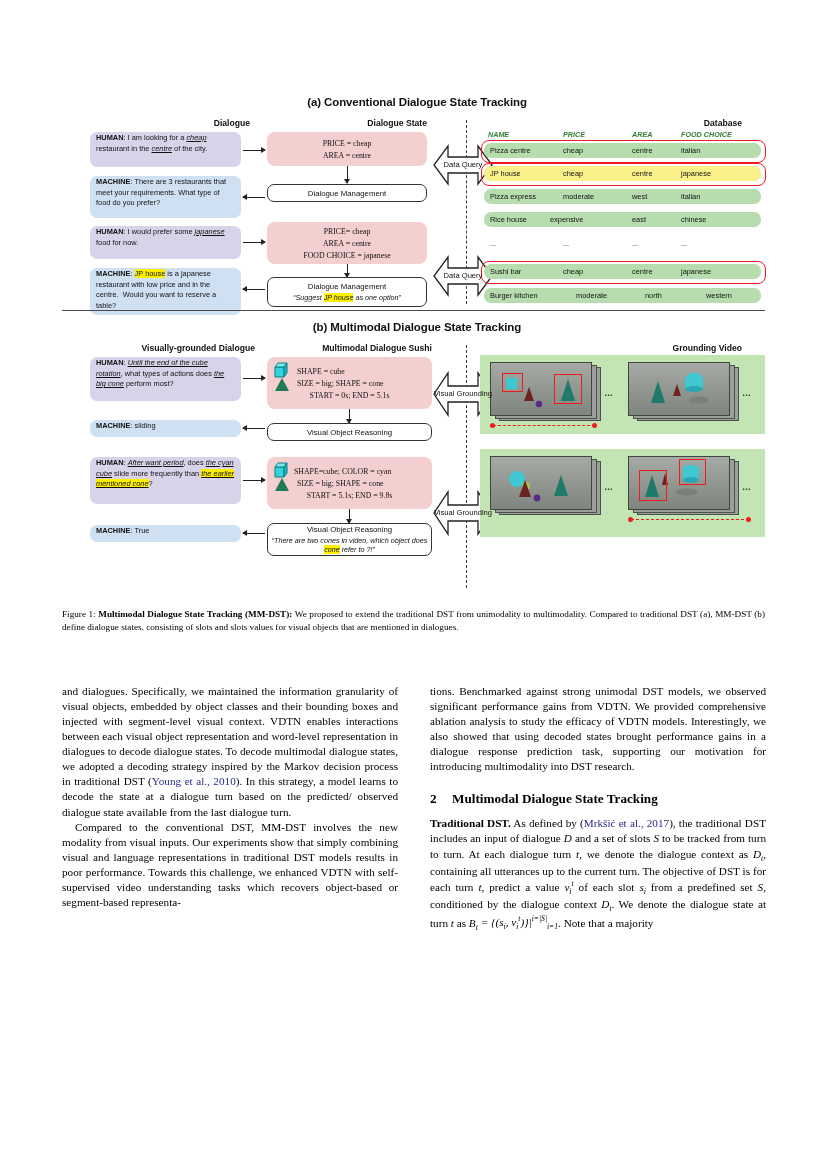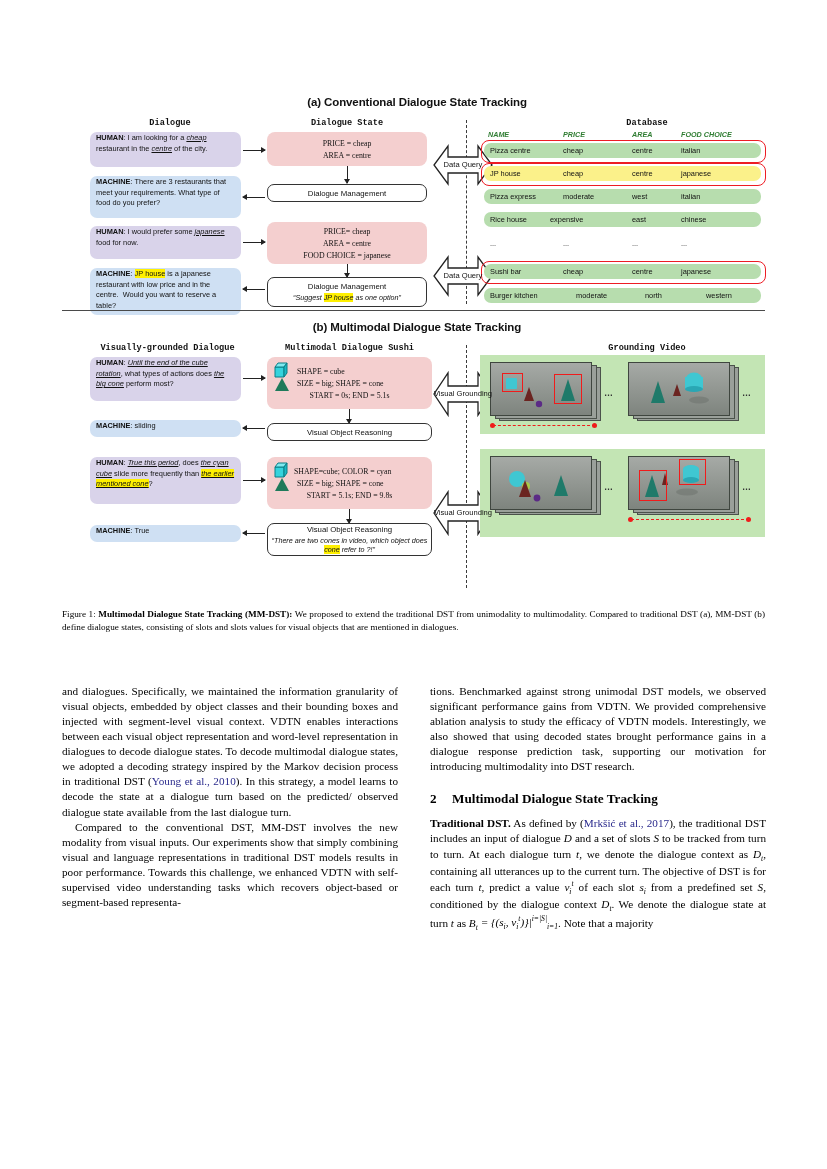--- a/index.html
+++ b/index.html
@@ -10,22 +10,22 @@
   }
   .page{position:absolute;left:0;top:0;width:827px;height:1169px;}
 
   
   .figure{position:absolute;left:62px;top:96px;width:703px;height:495px;}
   .panel-title{
     font-family:"Liberation Sans",sans-serif;font-weight:bold;
     font-size:11.5px;text-align:center;color:#111;letter-spacing:-0.1px;
   }
   .col-head{
-    font-family:Liberation Mono, monospace;font-weight:bold;
-    font-size:8.6px;text-align:center;color:#111;
+    font-family:Liberation Sans, sans-serif;font-weight:bold;
+    font-size:8.6px;text-align:right;color:#111;
   }
 
   .panelA{position:absolute;left:0;top:0;width:703px;height:209px;}
   .panelB{position:absolute;left:0;top:225px;width:703px;height:270px;}
   .hrule{position:absolute;left:0;top:214px;width:703px;height:0;
          border-top:1.6px solid #4a4a4a;}
 
   .vdash{position:absolute;border-left:1.7px dashed #3b3b3b;}
 
   
@@ -256,21 +256,21 @@
 
       <div class="vdash" style="left:404px;top:24px;height:243px;"></div>
 
       <div class="bubble b-human" style="left:28px;top:36px;width:151px;height:44px;">
         <span class="spk">HUMAN</span>: <span class="u">Until the end of the cube rotation</span>, what types of actions does <span class="u">the big cone</span> perform most?
       </div>
       <div class="bubble b-machine" style="left:28px;top:99px;width:151px;height:17px;">
         <span class="spk">MACHINE</span>: sliding
       </div>
       <div class="bubble b-human" style="left:28px;top:136px;width:151px;height:47px;">
-        <span class="spk">HUMAN</span>: <span class="u">True this period</span>, does <span class="u">the cyan cube</span> slide more frequently than <span class="hl-u">the earlier mentioned cone</span>?
+        <span class="spk">HUMAN</span>: <span class="u">After want period</span>, does <span class="u">the cyan cube</span> slide more frequently than <span class="hl-u">the earlier mentioned cone</span>?
       </div>
       <div class="bubble b-machine" style="left:28px;top:204px;width:151px;height:17px;">
         <span class="spk">MACHINE</span>: True
       </div>
 
       <div class="arrow-r" style="left:181px;top:57px;width:22px;"></div>
       <div class="arrow-l" style="left:181px;top:107px;width:22px;"></div>
       <div class="arrow-r" style="left:181px;top:159px;width:22px;"></div>
       <div class="arrow-l" style="left:181px;top:212px;width:22px;"></div>
 

